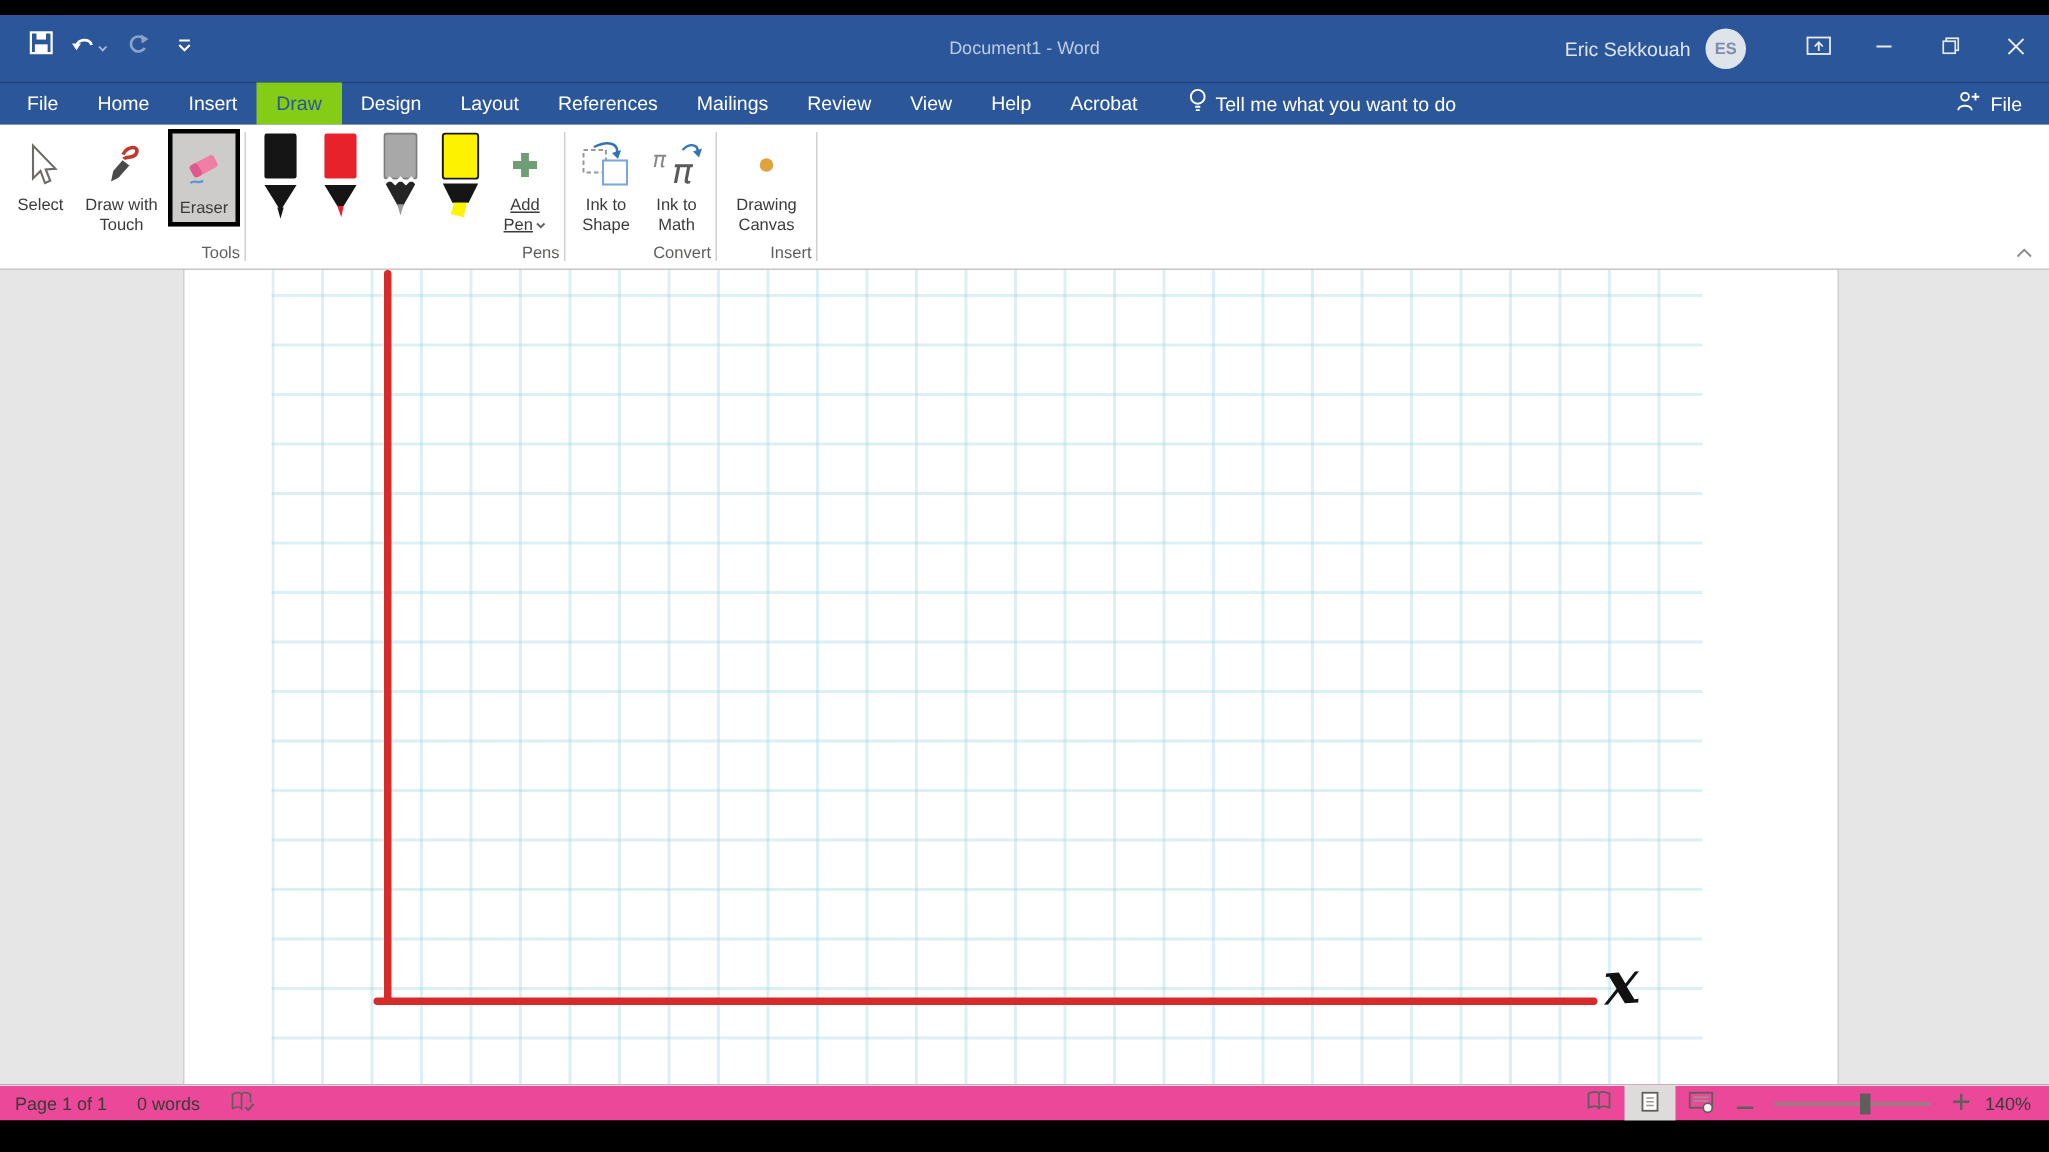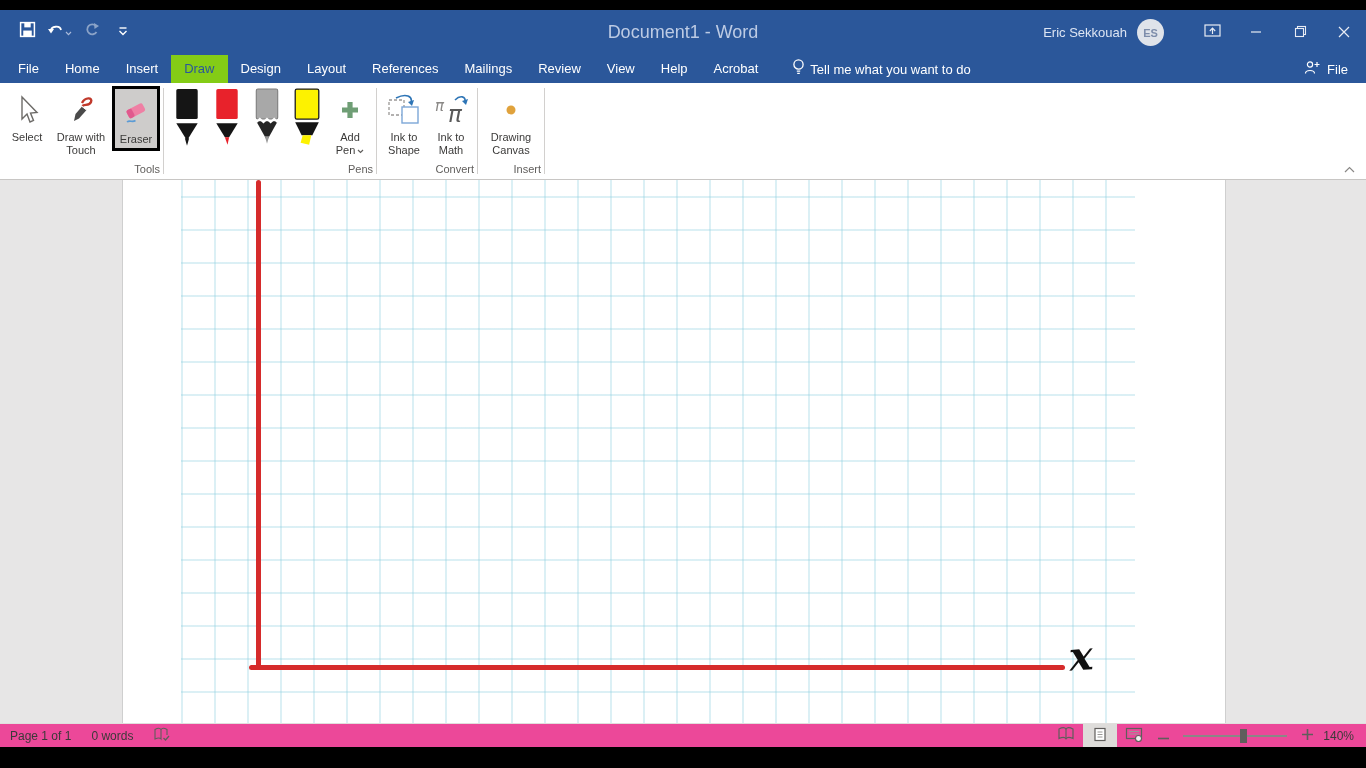--- a/index.html
+++ b/index.html
@@ -8,21 +8,21 @@
   .strip { position:absolute; left:0; right:0; background:#000; }
   #top-strip { top:0; height:10px; }
   #bottom-strip { top:747px; height:21px; }
 
   
   #titlebar { position:absolute; top:10px; left:0; right:0; height:45px; background:#2b579a; }
   #qat { position:absolute; left:14px; top:8px; display:flex; align-items:center; gap:6px; }
   .qat-btn { width:26px; height:26px; display:flex; align-items:center; justify-content:center; cursor:default; }
   .qat-btn.dim { opacity:.45; }
   #window-title { position:absolute; left:0; right:0; top:0; height:45px; line-height:45px;
-                  text-align:center; color:#bdcbe4; font-size:18px; }
+                  text-align:center; color:#bdcbe4; font-size:12px; }
   #titlebar-right { position:absolute; right:0; top:0; height:45px; display:flex; align-items:center;justify-content:center; }
   #user-name { color:#dde5f3; font-size:13px; margin-right:10px; }
   #avatar { width:27px; height:27px; border-radius:50%; background:#dfe3ea; color:#7d8dab;
             font-size:11px; font-weight:bold; display:flex; align-items:center; justify-content:center; margin-right:26px; }
   .win-btn { width:44px; height:45px; display:flex; align-items:center; justify-content:center; }
 
   
   #tabrow { position:absolute; top:55px; left:0; right:0; height:28px; background:#2b579a;
             display:flex; align-items:stretch; padding-left:5px; }
   .tab { color:#fff; font-size:13px; padding:0 13px; line-height:28px; white-space:nowrap; }
@@ -36,21 +36,21 @@
             border-bottom:1px solid #c8c6c4; display:flex; align-items:stretch; padding-left:4px; }
   .group { display:flex; flex-direction:column; }
   .group-content { flex:1; display:flex; align-items:flex-start; padding-top:3px; }
   .group-label { text-align:right; font-size:11px; color:#605e5c; padding-bottom:4px; }
   .sep { width:1px; background:#d2d0ce; margin:5px 3px 5px 3px; }
   .bigbtn { display:flex; flex-direction:column; align-items:center; padding:5px 4px 2px;
             font-size:11px; color:#3b3a39; text-align:center; line-height:13px; border:1px solid transparent; }
   .bigbtn .icon-slot { height:36px; display:flex; align-items:center; justify-content:center; margin-bottom:3px; }
   .bigbtn.selected { background:#cecccb; border:3px solid #000000; }
   .penbtn { padding:2px 3px; display:flex; align-items:flex-start; }
-  #add-pen-button { position:relative; width:46px; }
+  #add-pen-button { position:relative; width:46px;text-decoration:underline; }
   #add-pen-button .lbl { width:30px; }
   .chev { display:inline-block; margin-left:2px; }
   #ribbon-collapse { position:absolute; right:6px; bottom:3px; width:22px; height:16px;
                      display:flex; align-items:center; justify-content:center; }
 
   
   #docarea { position:absolute; top:180px; left:0; right:0; height:543px; background:#e7e6e6; overflow:hidden; }
   #page { position:absolute; left:122px; top:0; width:1104px; height:543px; background:#fff;
           border-left:1px solid #cfcfcf; border-right:1px solid #cfcfcf; }
   #grid { position:absolute; left:58px; top:0; width:954px; height:543px;

